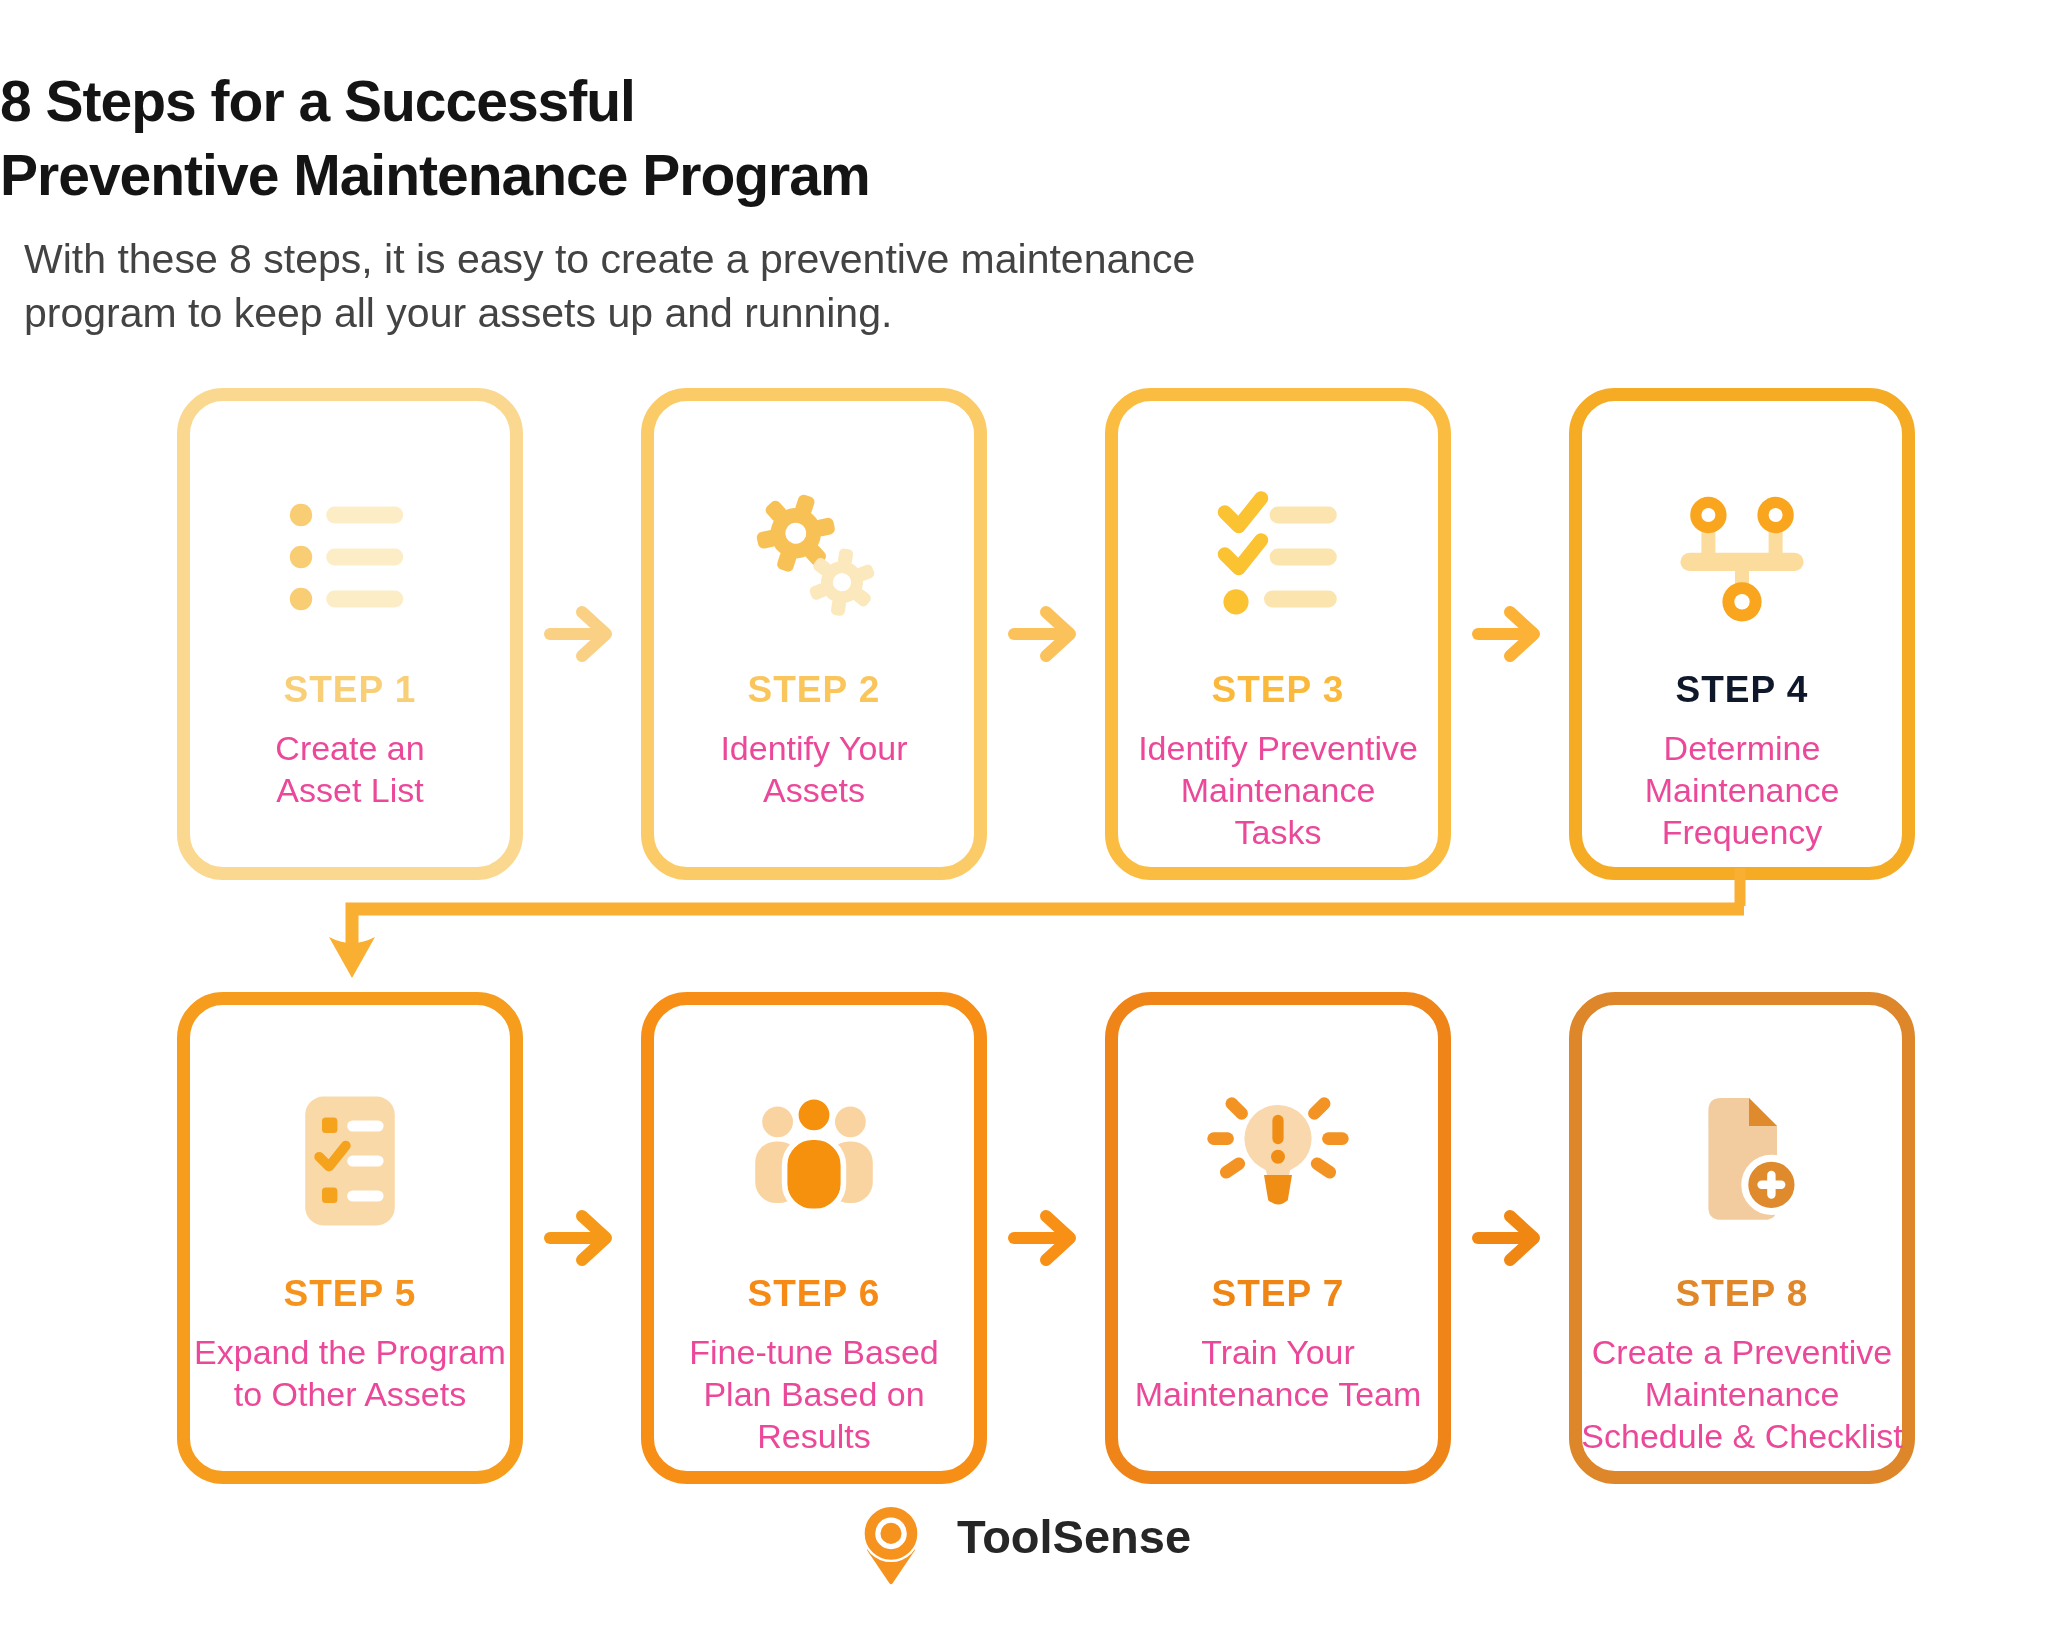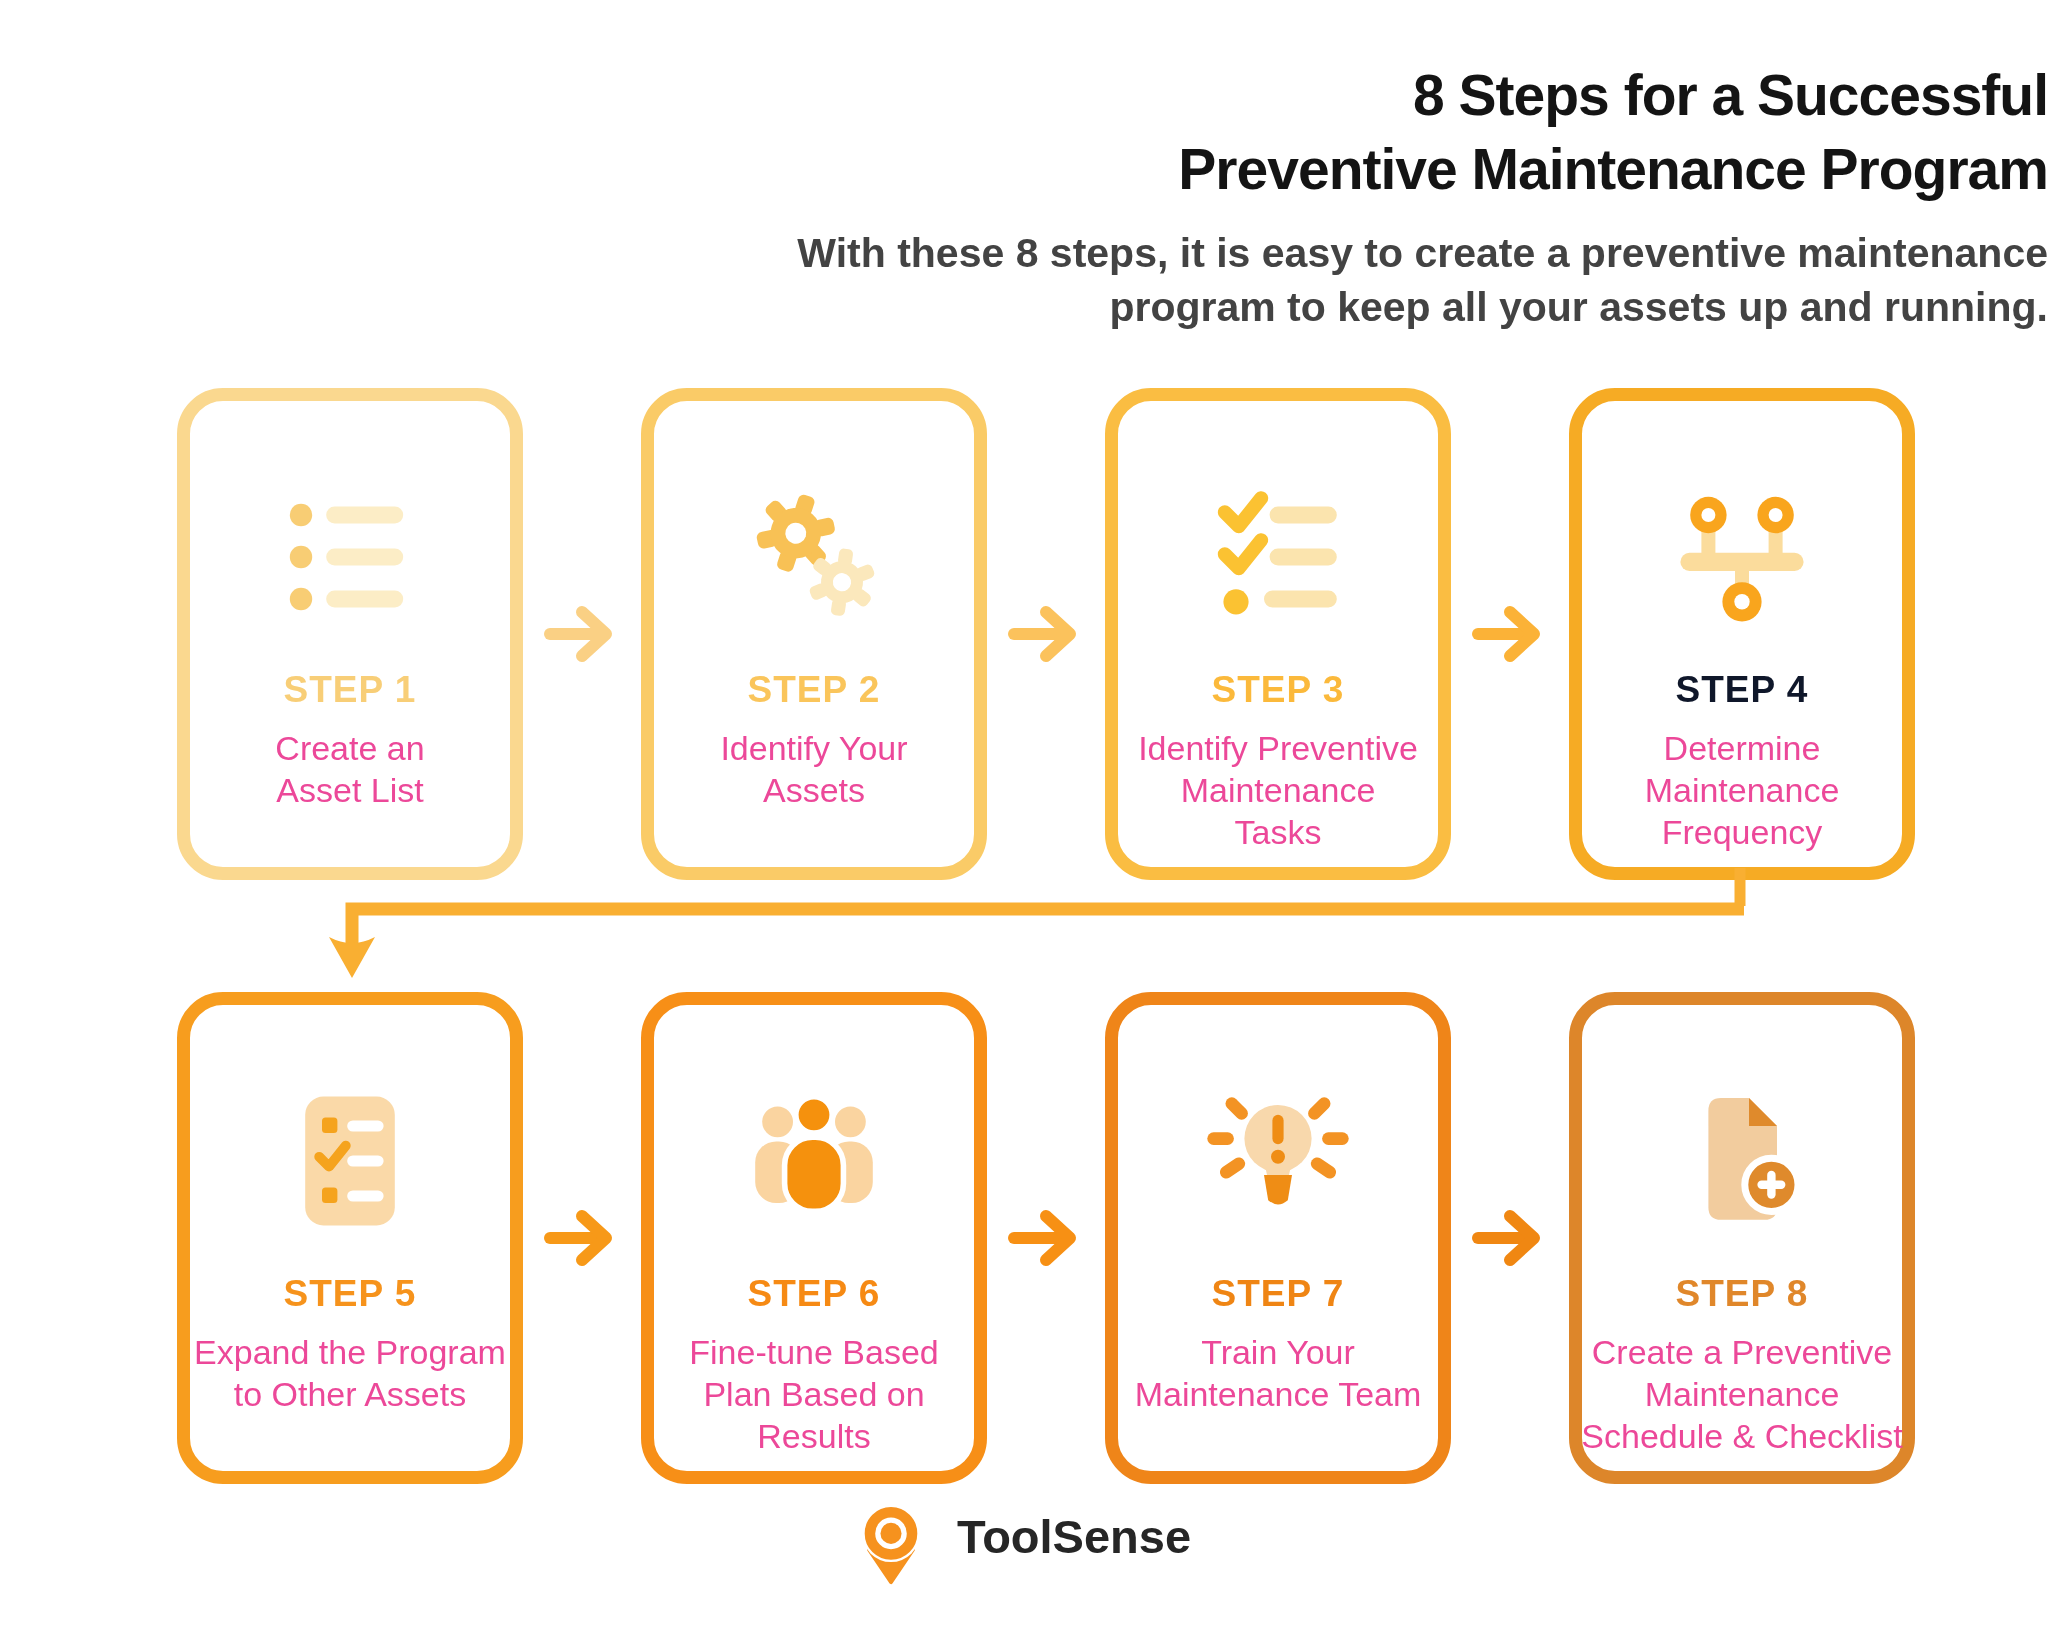--- a/index.html
+++ b/index.html
@@ -1,20 +1,20 @@
 <!DOCTYPE html>
 <html><head>
 <meta charset="utf-8">
 <style>
   html,body{margin:0;padding:0;background:#fff;}
   .canvas{position:relative;width:2048px;height:1638px;background:#ffffff;overflow:hidden;
           font-family:"Liberation Sans",sans-serif;}
-  .header{position:absolute;top:58px;left:0;width:100%;text-align:right;}
+  .header{position:absolute;top:64px;left:0;width:100%;text-align:left;}
   .title{font-size:57px;line-height:1.3;font-weight:800;color:#141414;letter-spacing:-1px;}
-  .subtitle{margin-top:20px;font-size:41px;line-height:1.32;font-weight:700;color:#434343;letter-spacing:0;}
+  .subtitle{margin-top:20px;font-size:41px;line-height:1.32;font-weight:400;color:#434343;letter-spacing:0;margin-left:24px;}
   .row{position:absolute;left:177px;width:1738px;display:flex;}
   .row1{top:388px;}
   .row2{top:992px;}
   .card{box-sizing:border-box;width:346px;height:492px;background:#fff;
         border:13px solid #f5a623;border-radius:46px;
         display:flex;flex-direction:column;align-items:center;padding-top:86px;flex:0 0 auto;}
   .gap{width:118px;display:flex;align-items:center;justify-content:center;flex:0 0 auto;}
   .icon-box{height:140px;display:flex;align-items:center;justify-content:center;margin-bottom:42px;}
   .step-label{font-size:37px;font-weight:800;letter-spacing:1px;margin-bottom:16px;}
   .step-title{font-size:34px;color:#ec4899;text-align:center;line-height:1.24;width:322px;}

